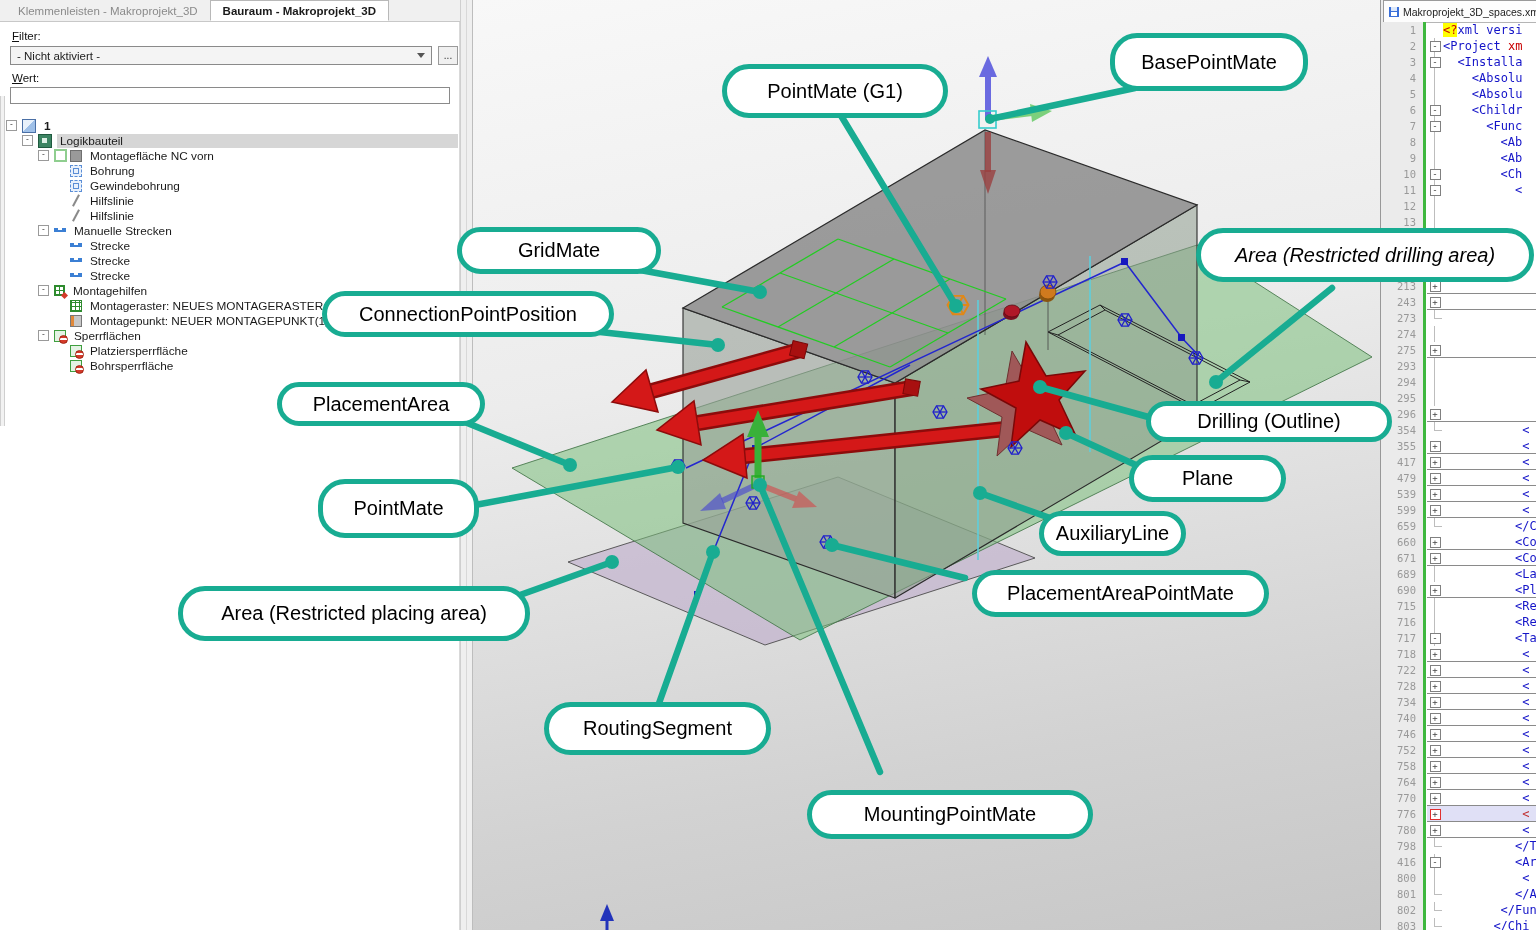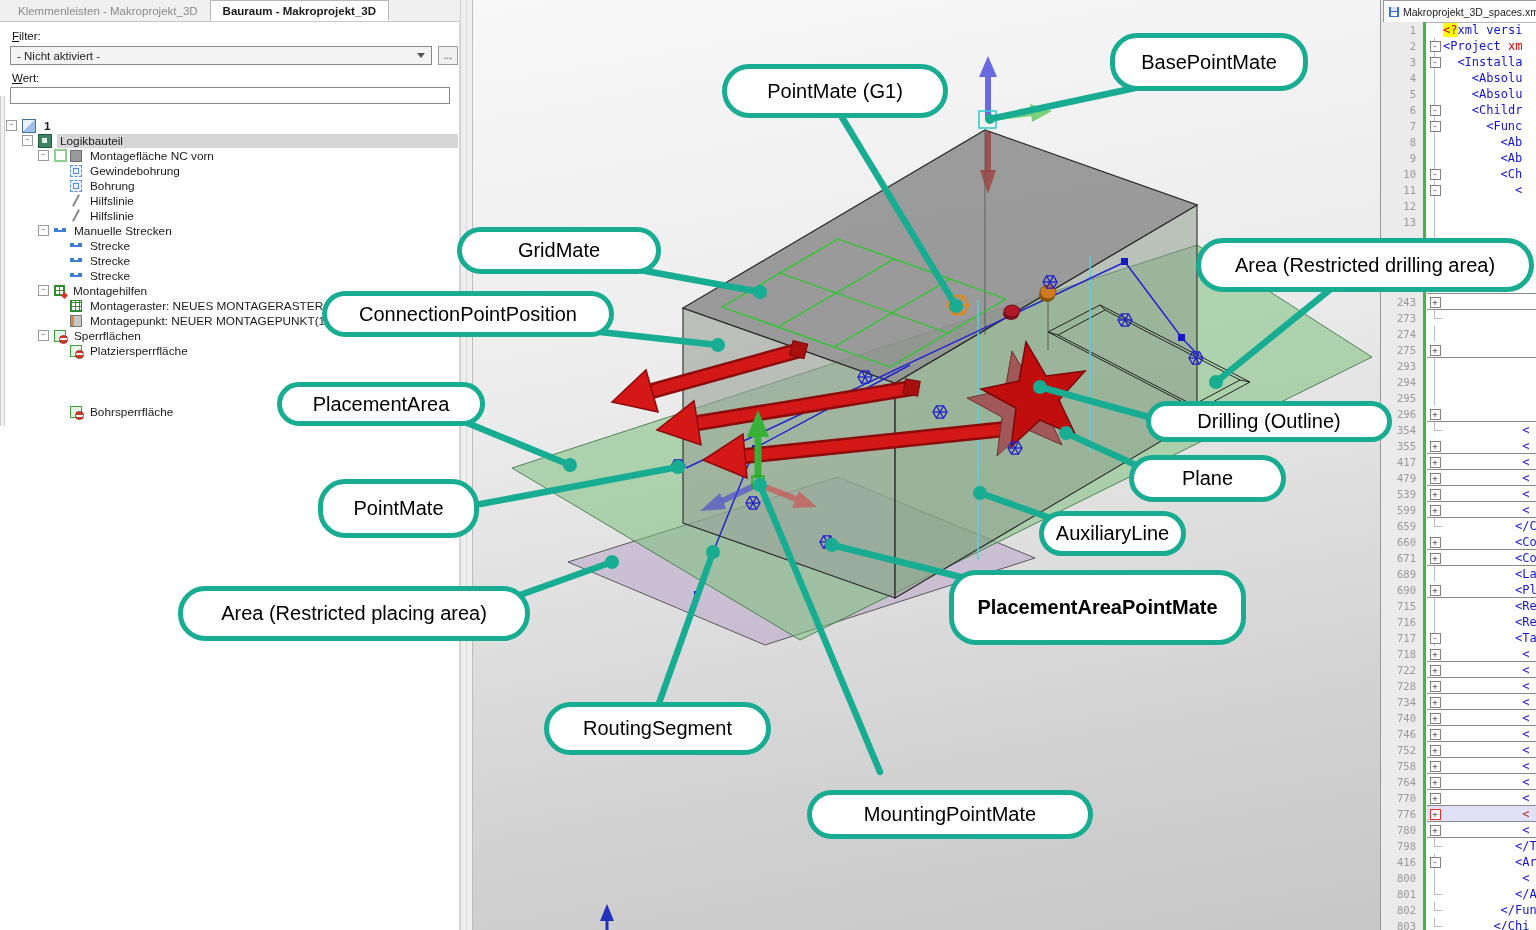--- a/index.html
+++ b/index.html
@@ -120,26 +120,26 @@
       </div>
       <div class="trow" style="padding-left: 38px;">
         <span class="exp">-</span>
         <span class="ticon t-surface"></span>
         <span class="ticon t-surface2"></span>
         <span class="tlabel">Montagefläche NC vorn</span>
       </div>
       <div class="trow" style="padding-left: 54px;">
         <span class="expsp"></span>
         <span class="ticon t-contour"></span>
+        <span class="tlabel">Bohrung</span>
+      </div>
+      <div class="trow" style="padding-left: 54px;">
+        <span class="expsp"></span>
+        <span class="ticon t-contour"></span>
         <span class="tlabel">Gewindebohrung</span>
-      </div>
-      <div class="trow" style="padding-left: 54px;">
-        <span class="expsp"></span>
-        <span class="ticon t-contour"></span>
-        <span class="tlabel">Bohrung</span>
       </div>
       <div class="trow" style="padding-left: 54px;">
         <span class="expsp"></span>
         <span class="ticon t-slash"></span>
         <span class="tlabel">Hilfslinie</span>
       </div>
       <div class="trow" style="padding-left: 54px;">
         <span class="expsp"></span>
         <span class="ticon t-slash"></span>
         <span class="tlabel">Hilfslinie</span>
@@ -182,21 +182,21 @@
       <div class="trow" style="padding-left: 38px;">
         <span class="exp">-</span>
         <span class="ticon t-blocked"></span>
         <span class="tlabel">Sperrflächen</span>
       </div>
       <div class="trow" style="padding-left: 54px;">
         <span class="expsp"></span>
         <span class="ticon t-blocked"></span>
         <span class="tlabel">Platziersperrfläche</span>
       </div>
-      <div class="trow" style="padding-left: 54px; margin-top: 46px;">
+      <div class="trow" style="padding-left: 54px;">
         <span class="expsp"></span>
         <span class="ticon t-blocked"></span>
         <span class="tlabel">Bohrsperrfläche</span>
       </div>
     </div>
 </div>
 
 <div id="splitter" class="abs"></div>
 
 <div id="viewport" class="abs"></div>
@@ -900,17 +900,17 @@
 
 <div class="co" style="left:722px;top:64px;width:226px;height:54px;">PointMate (G1)</div>
 <div class="co" style="left:1110px;top:33px;width:198px;height:58px;">BasePointMate</div>
 <div class="co" style="left:457px;top:227px;width:204px;height:47px;">GridMate</div>
 <div class="co" style="left:322px;top:291px;width:292px;height:46px;">ConnectionPointPosition</div>
 <div class="co" style="left:277px;top:382px;width:208px;height:44px;">PlacementArea</div>
 <div class="co" style="left:318px;top:479px;width:161px;height:59px;">PointMate</div>
 <div class="co" style="left:178px;top:586px;width:352px;height:55px;">Area (Restricted placing area)</div>
 <div class="co" style="left:544px;top:702px;width:227px;height:53px;">RoutingSegment</div>
 <div class="co" style="left:807px;top:770px;width:286px;height:49px;margin-top:20px;">MountingPointMate</div>
-<div class="co" style="left:949px;top:570px;width:297px;height:75px;font-weight:bold;">PlacementAreaPointMate</div>
+<div class="co" style="left:972px;top:570px;width:297px;height:47px;">PlacementAreaPointMate</div>
 <div class="co" style="left:1039px;top:511px;width:147px;height:45px;">AuxiliaryLine</div>
 <div class="co" style="left:1129px;top:455px;width:157px;height:47px;">Plane</div>
 <div class="co" style="left:1146px;top:401px;width:246px;height:41px;">Drilling (Outline)</div>
-<div class="co" style="left:1196px;top:238px;width:338px;height:54px;">Area (Restricted drilling area)</div>
+<div class="co" style="left:1196px;top:228px;width:338px;height:54px;font-style:italic;">Area (Restricted drilling area)</div>
 
 </body></html>

